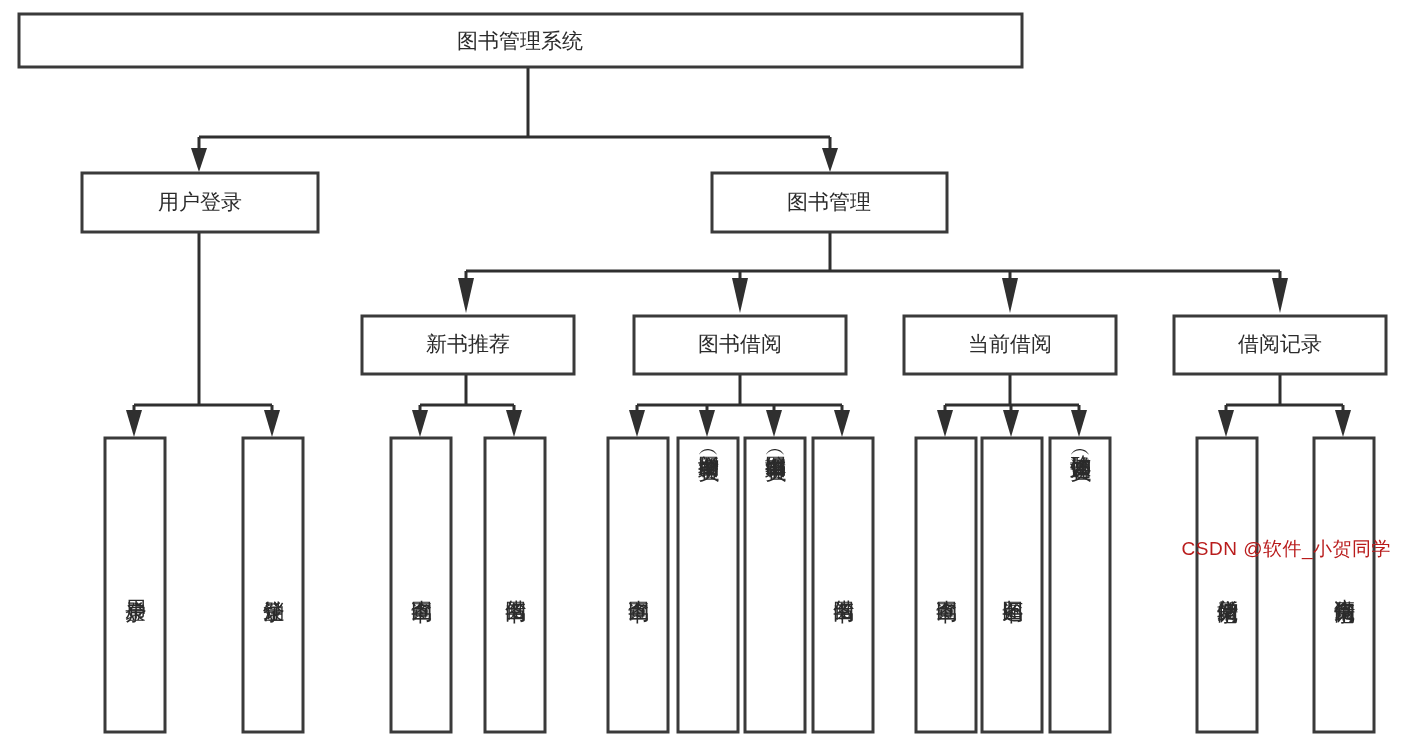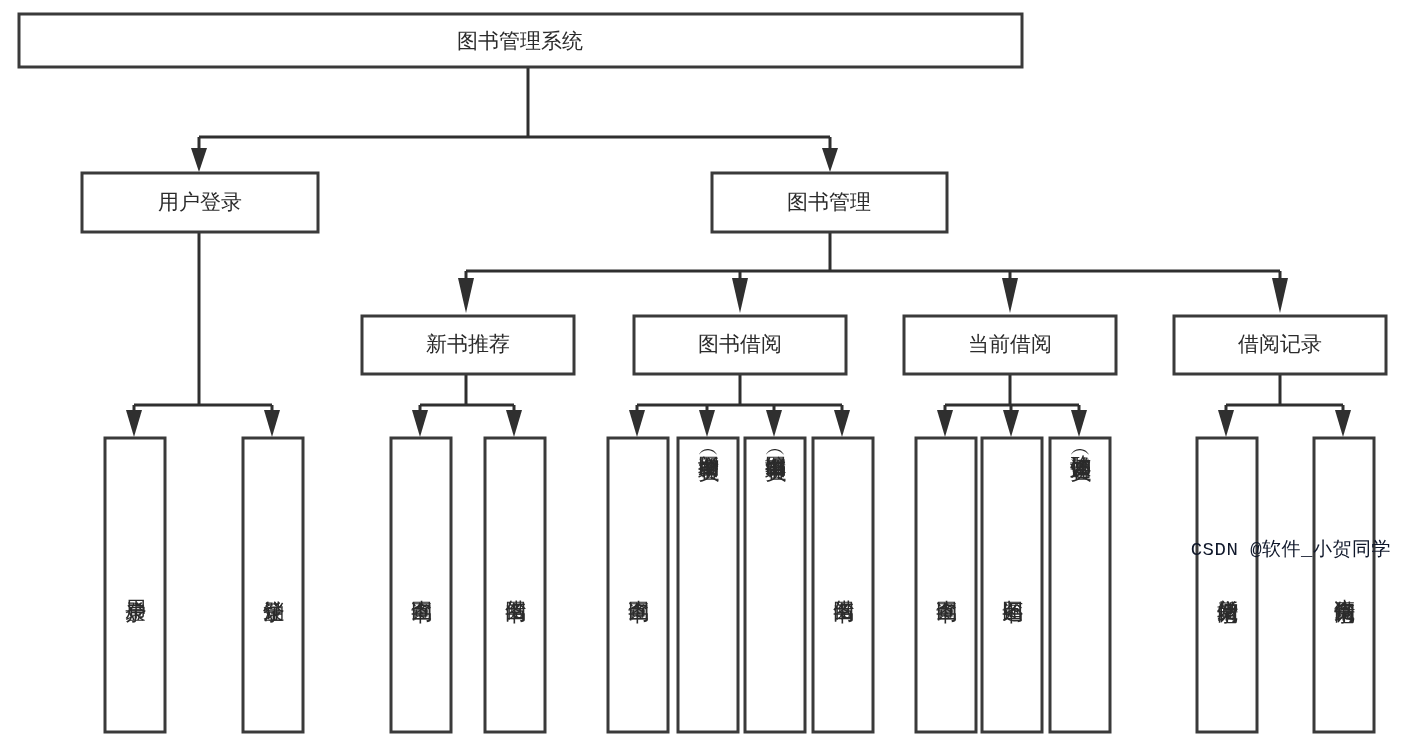--- a/index.html
+++ b/index.html
@@ -70,23 +70,23 @@
     writing-mode: vertical-rl;
     text-orientation: upright;
     letter-spacing: 1px;
     white-space: nowrap;
     text-align: center;
   }
   .watermark {
     position: absolute;
     right: 14px;
     bottom: 4px;
-    font-family: Liberation Mono, monospace;
+    font-family: Liberation Sans, sans-serif;
     font-size: 19px;
-    color: #0f172a;
+    color: #b91c1c;
     letter-spacing: 0.5px;
     white-space: nowrap;
     pointer-events: none;
   }
 </style>
 </head>
 <body>
 
 <div id="diagram-root">
 

